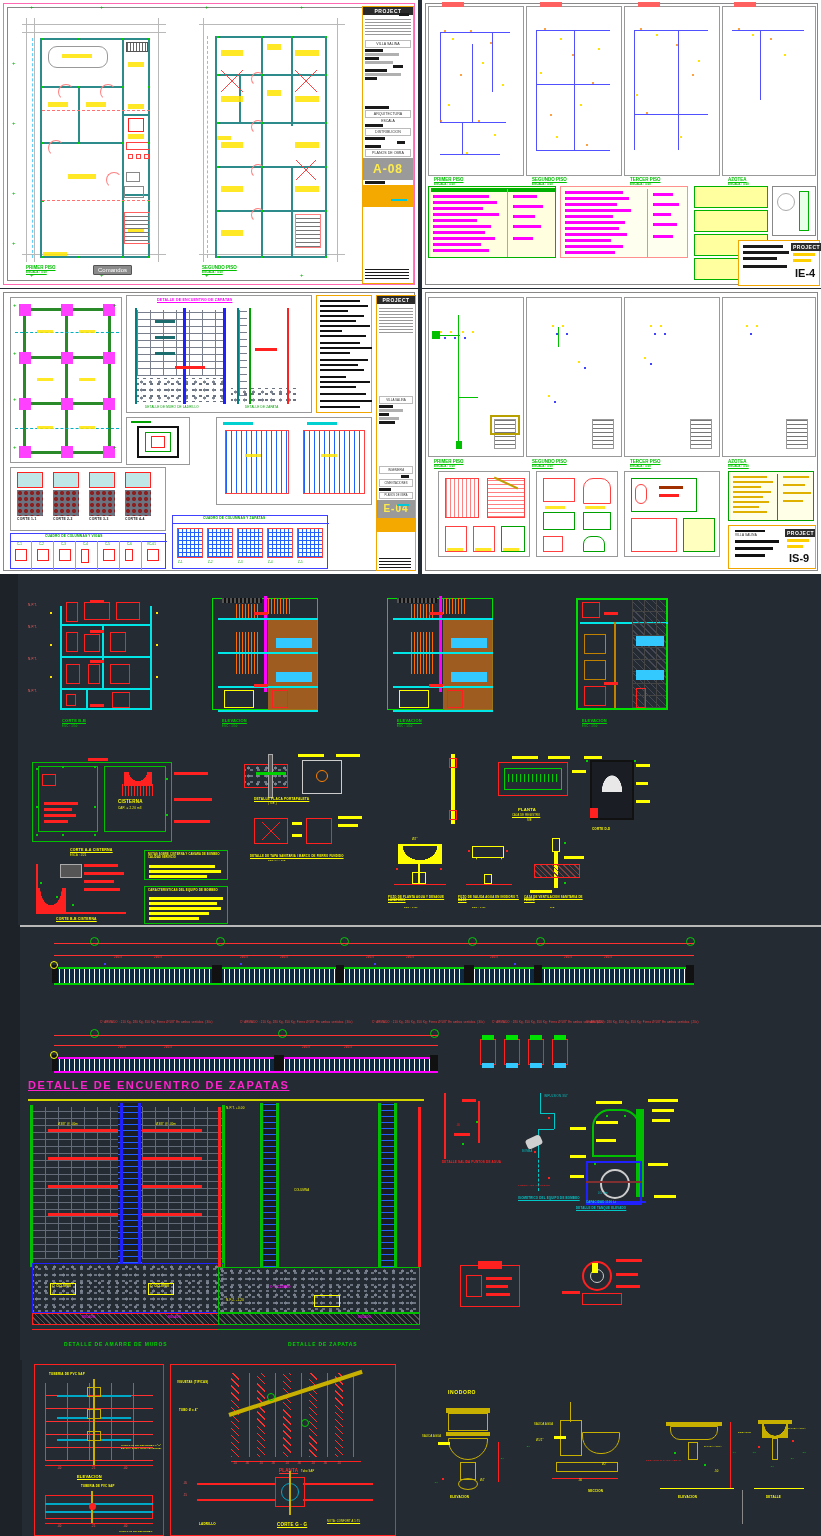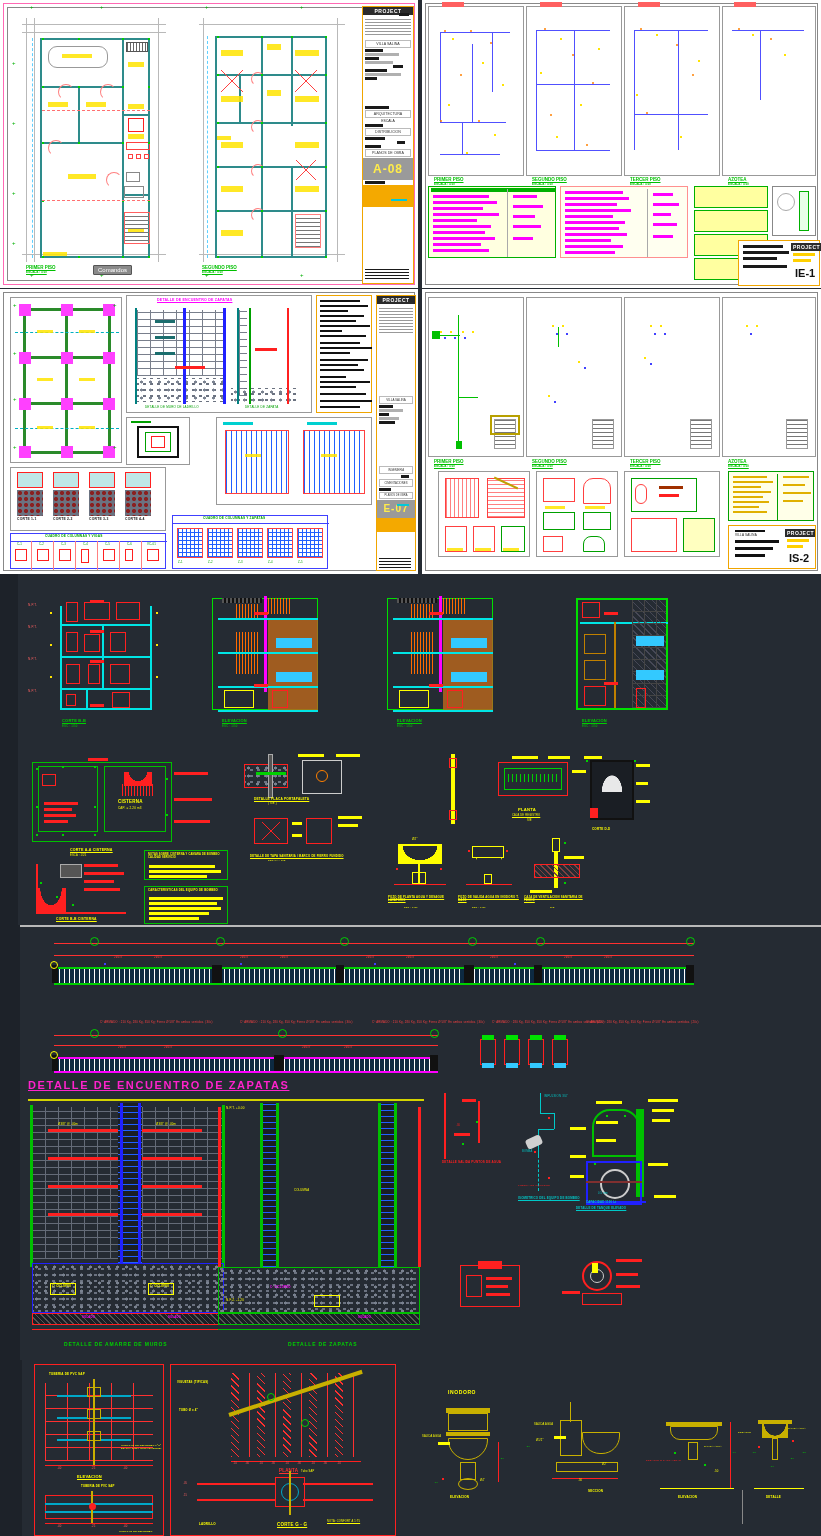--- a/index.html
+++ b/index.html
@@ -462,21 +462,21 @@
     </div>
 
     <div class="tblock" style="left:316px;top:240px;width:80px;height:44px;border:1px solid #f0a500;">
       <div class="ab" style="left:4px;top:4px;width:40px;height:3px;background:#1a1a1a;"></div>
       <div class="ab" style="left:4px;top:10px;width:46px;height:3px;background:#1a1a1a;"></div>
       <div class="ab" style="left:4px;top:16px;width:34px;height:3px;background:#1a1a1a;"></div>
       <div class="ab" style="left:4px;top:24px;width:44px;height:3px;background:#1a1a1a;"></div>
       <div class="tb-head" style="position:absolute;left:52px;top:2px;width:26px;">PROJECT</div>
       <div class="ab" style="left:54px;top:12px;width:22px;height:3px;background:#ffd000;"></div>
       <div class="ab" style="left:54px;top:18px;width:18px;height:3px;background:#ffd000;"></div>
-      <div style="position:absolute;left:56px;top:26px;font-size:11px;font-weight:bold;color:#111;">IE-1</div>
+      <div style="position:absolute;left:56px;top:26px;font-size:11px;font-weight:bold;color:#111;">IE-4</div>
     </div>
   </div>
 
   <div class="sheet" style="left:0;top:289px;width:418px;height:285px;">
     <div class="sheet-inner" style="inset:3px;"></div>
 
     <div class="ab" style="left:10px;top:8px;width:112px;height:166px;border:1px solid #999;box-sizing:border-box;">
       <div class="ab" style="left:12px;top:10px;width:88px;height:146px;border:1px solid #ff6000;box-sizing:border-box;"></div>
       <div class="ab" style="left:12px;top:10px;width:88px;height:3px;background:#2a8a2a;"></div>
       <div class="ab" style="left:12px;top:58px;width:88px;height:3px;background:#2a8a2a;"></div>
@@ -670,21 +670,21 @@
       <div class="tb-bar" style="width:10px;"></div>
         <div class="tb-barg" style="width:20px;"></div>
       <div class="tb-bar" style="width:16px;"></div>
       <div style="height:40px;"></div>
       <div class="tb-lbl" style="font-size:2.8px;">INGENIERIA</div>
       <div class="tb-bar" style="width:8px;margin-left:24px;"></div>
       <div class="tb-lbl" style="font-size:2.8px;">CIMENTACIONES</div>
       <div class="tb-bar" style="width:12px;"></div>
       <div class="ab" style="left:20px;top:208px;width:12px;height:2px;background:#00c8d8;"></div>
       <div class="tb-lbl" style="font-size:2.6px;">PLANOS DE OBRA</div>
-      <div class="tb-code" style="height:18px;line-height:18px;font-size:10px;">E-07</div>
+      <div class="tb-code" style="height:18px;line-height:18px;font-size:10px;">E-04</div>
       <div class="tb-foot" style="height:14px;"></div>
       <div class="ab" style="left:2px;bottom:2px;width:32px;height:10px;
            background:repeating-linear-gradient(180deg,#1a1a1a 0 1px,transparent 1px 3px);"></div>
     </div>
   </div>
 
   <div class="sheet" style="left:422px;top:289px;width:399px;height:285px;">
     <div class="sheet-inner" style="inset:3px;"></div>
 
     <div class="ab" style="left:6px;top:8px;width:388px;height:160px;">
@@ -797,21 +797,21 @@
 
     <div class="tblock" style="left:306px;top:236px;width:86px;height:42px;">
       <div class="ab" style="left:6px;top:4px;width:30px;height:2px;background:#111;"></div>
       <div class="ctext" style="left:6px;top:8px;font-size:3px;color:#111;">VILLA SALINA</div>
       <div class="ab" style="left:6px;top:14px;width:44px;height:3px;background:#111;"></div>
       <div class="ab" style="left:6px;top:21px;width:38px;height:3px;background:#111;"></div>
       <div class="ab" style="left:6px;top:28px;width:30px;height:3px;background:#111;"></div>
       <div class="tb-head" style="position:absolute;left:56px;top:3px;width:26px;">PROJECT</div>
       <div class="ab" style="left:58px;top:13px;width:22px;height:3px;background:#ffd000;"></div>
       <div class="ab" style="left:58px;top:19px;width:16px;height:3px;background:#ffd000;"></div>
-      <div style="position:absolute;left:60px;top:26px;font-size:11px;font-weight:bold;color:#111;">IS-2</div>
+      <div style="position:absolute;left:60px;top:26px;font-size:11px;font-weight:bold;color:#111;">IS-9</div>
     </div>
   </div>
 
   <div class="tooltip" style="left:93px;top:265px;">Comandos</div>
 
   <div class="dark" style="left:0;top:574px;width:821px;height:176px;">
     <div class="darkband" style="left:0;top:0;width:18px;height:176px;"></div>
 
     <div class="ab" style="left:50px;top:24px;width:115px;height:115px;">
       <div class="ab" style="left:10px;top:8px;width:2px;height:104px;background:#00e5e5;"></div>

